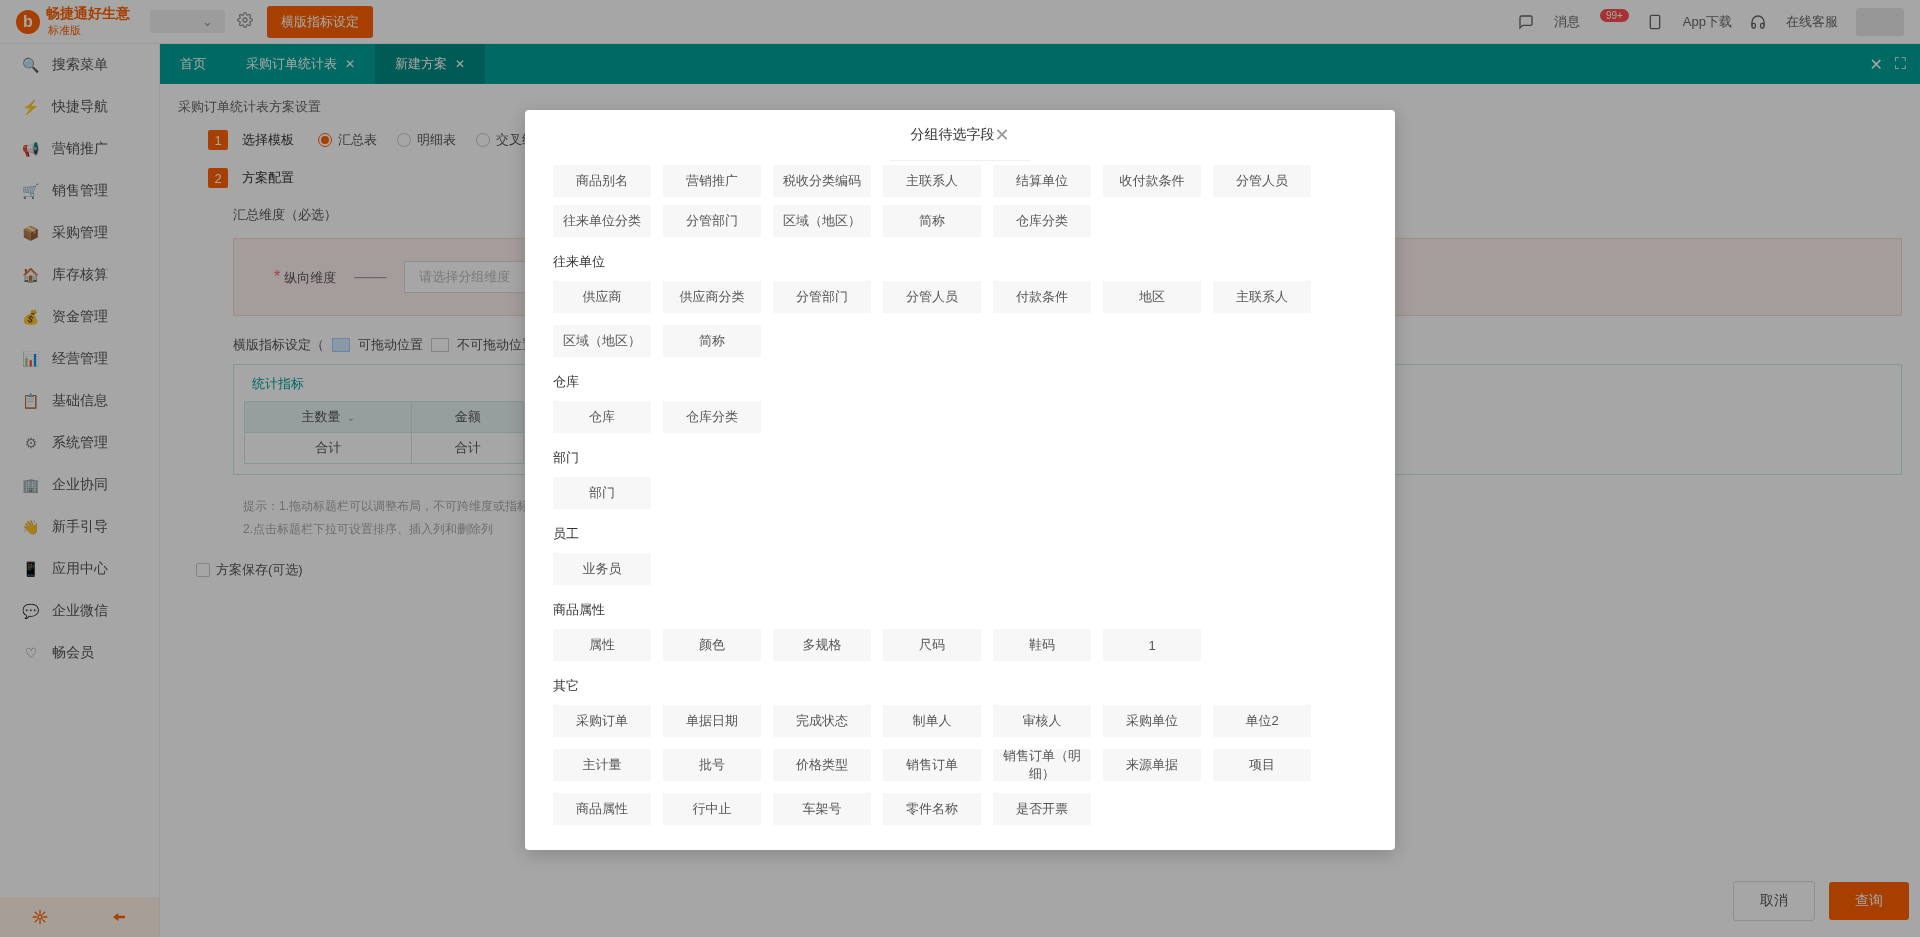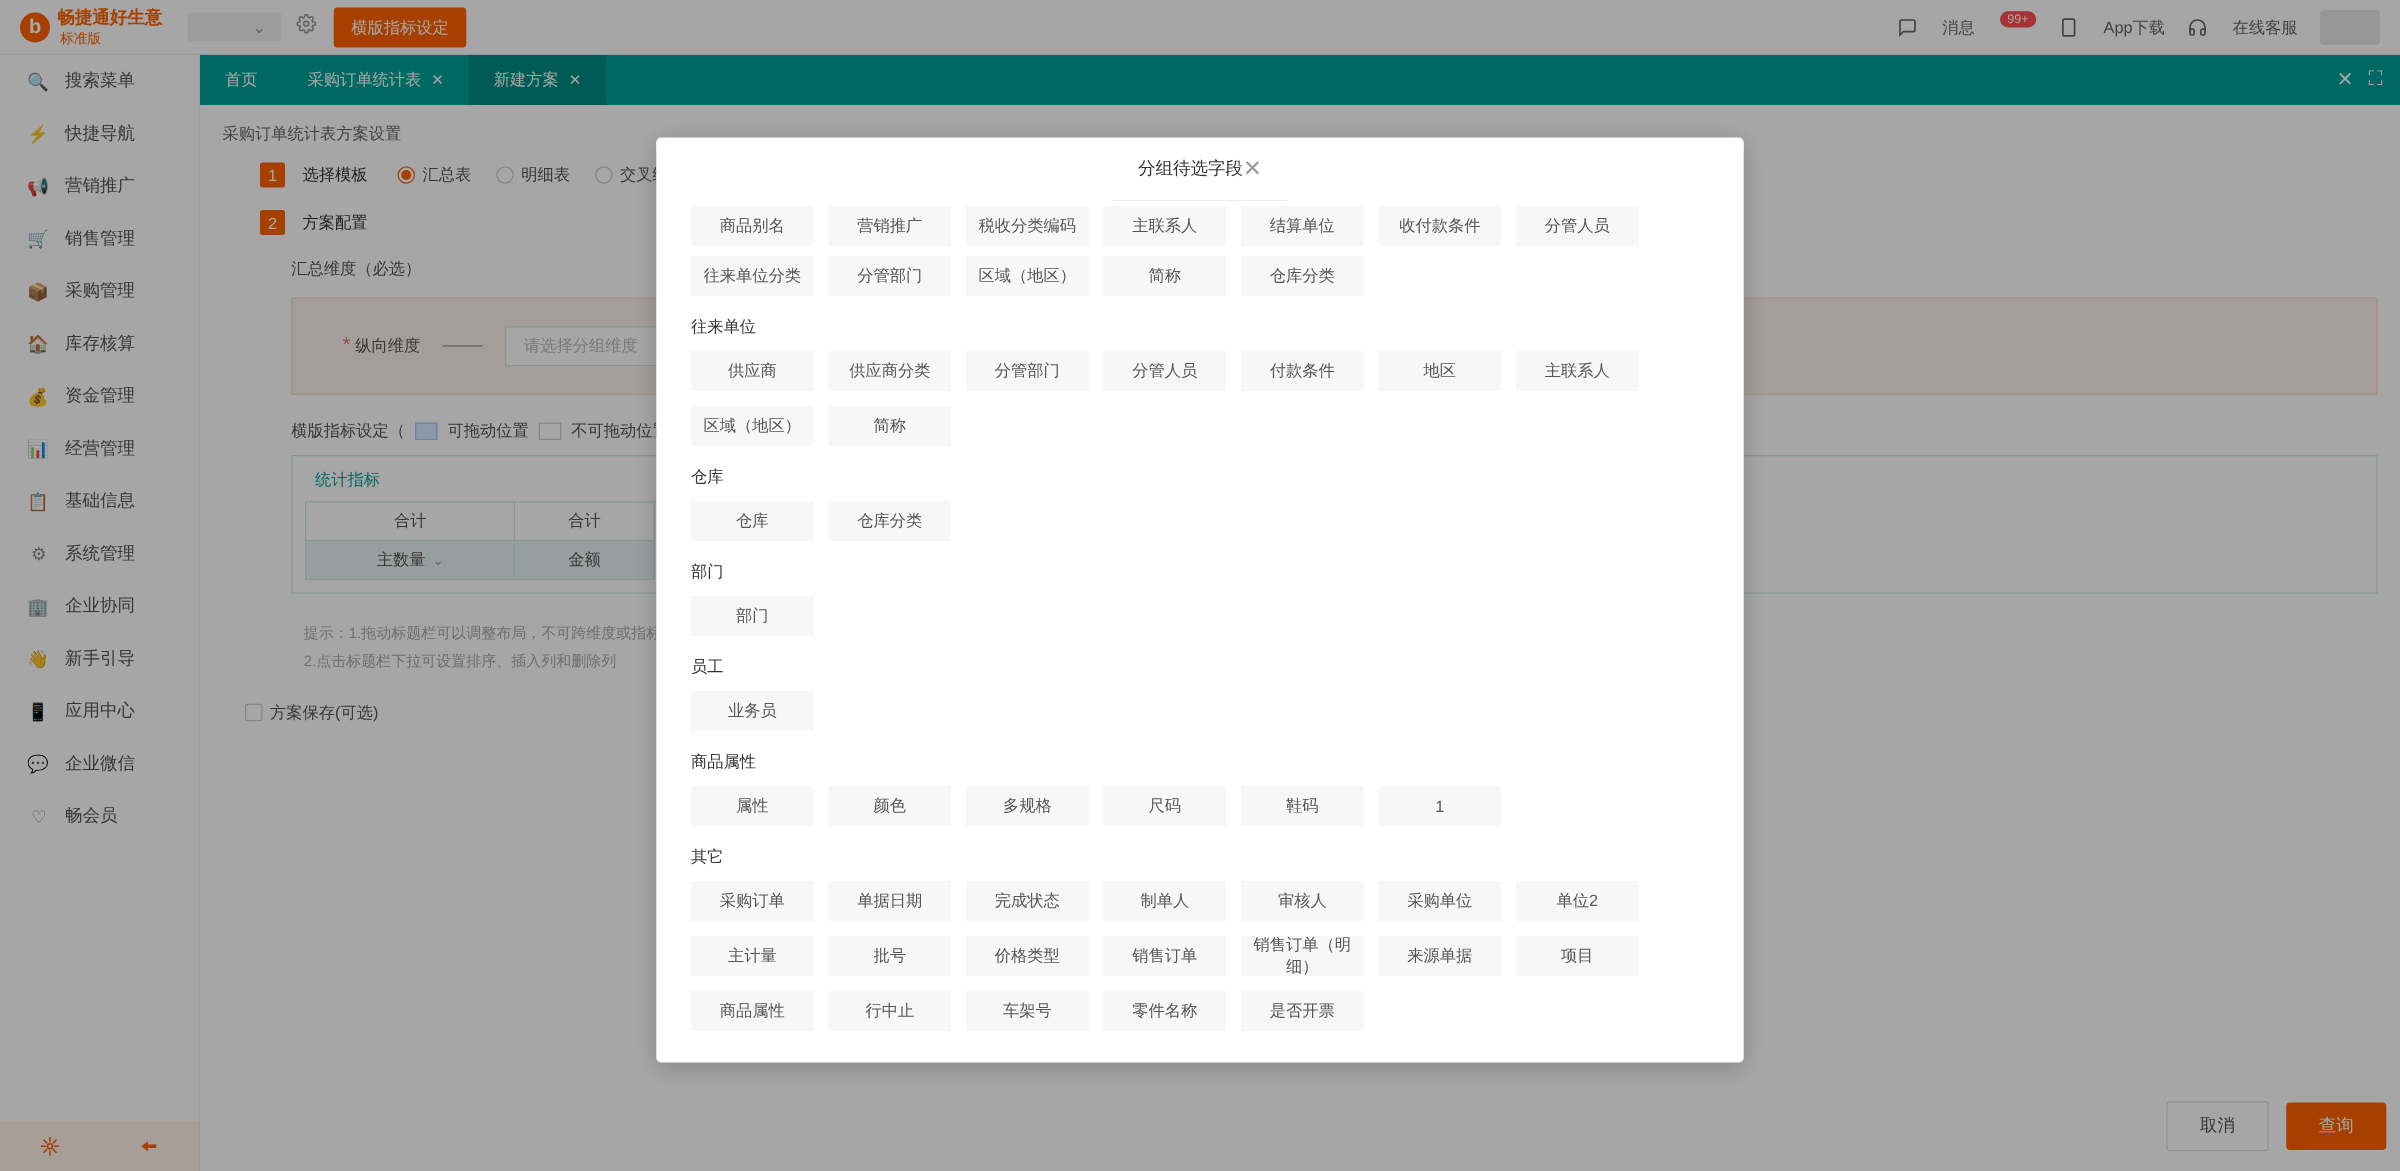--- a/index.html
+++ b/index.html
@@ -288,26 +288,26 @@
       <span>可拖动位置</span>
       <span class="color-box"></span>
       <span>不可拖动位置）</span>
     </div>
 
     <div class="stat-table-wrap">
       <div class="stat-title">统计指标</div>
       <table class="stat-table">
         <tbody>
             <tr>
+          <th><span>主数量</span><span class="th-arrow">⌄</span></th>
+          <th>金额</th>
+        </tr>
+        <tr>
           <td>合计</td>
           <td>合计</td>
-        </tr>
-        <tr>
-          <th><span>主数量</span><span class="th-arrow">⌄</span></th>
-          <th>金额</th>
         </tr>
       </tbody>
         </table>
     </div>
 
     <div class="tips">
       <div>提示：1.拖动标题栏可以调整布局，不可跨维度或指标</div>
       <div>2.点击标题栏下拉可设置排序、插入列和删除列</div>
     </div>
   </div>

